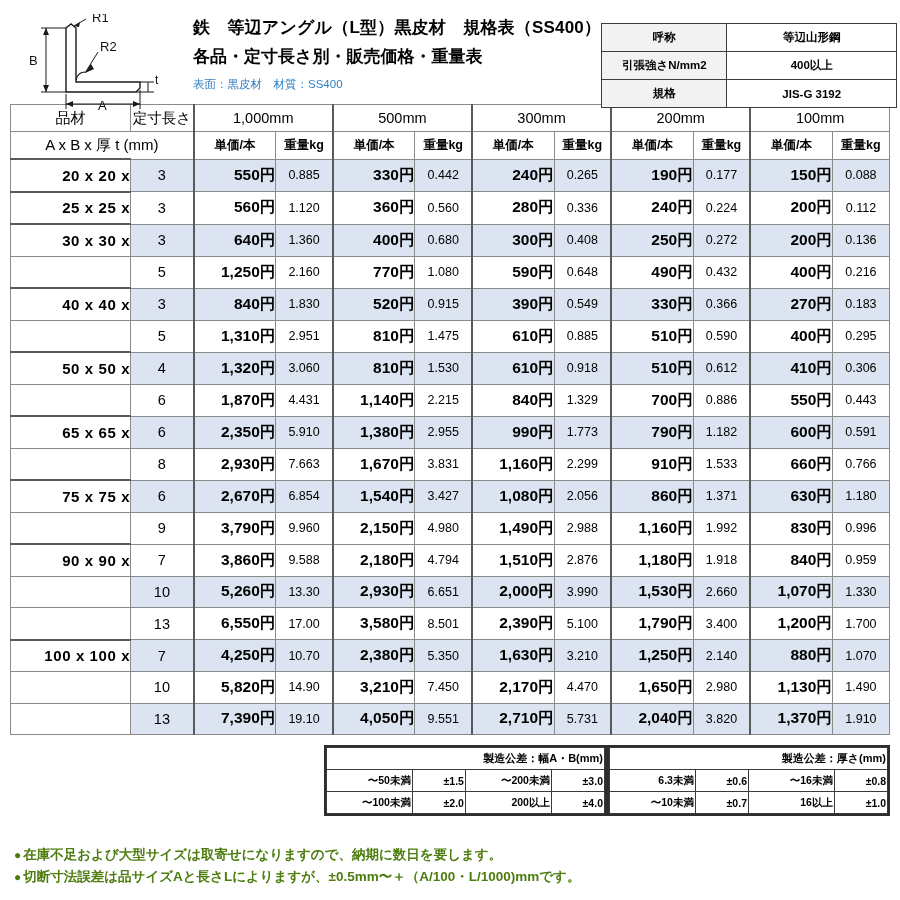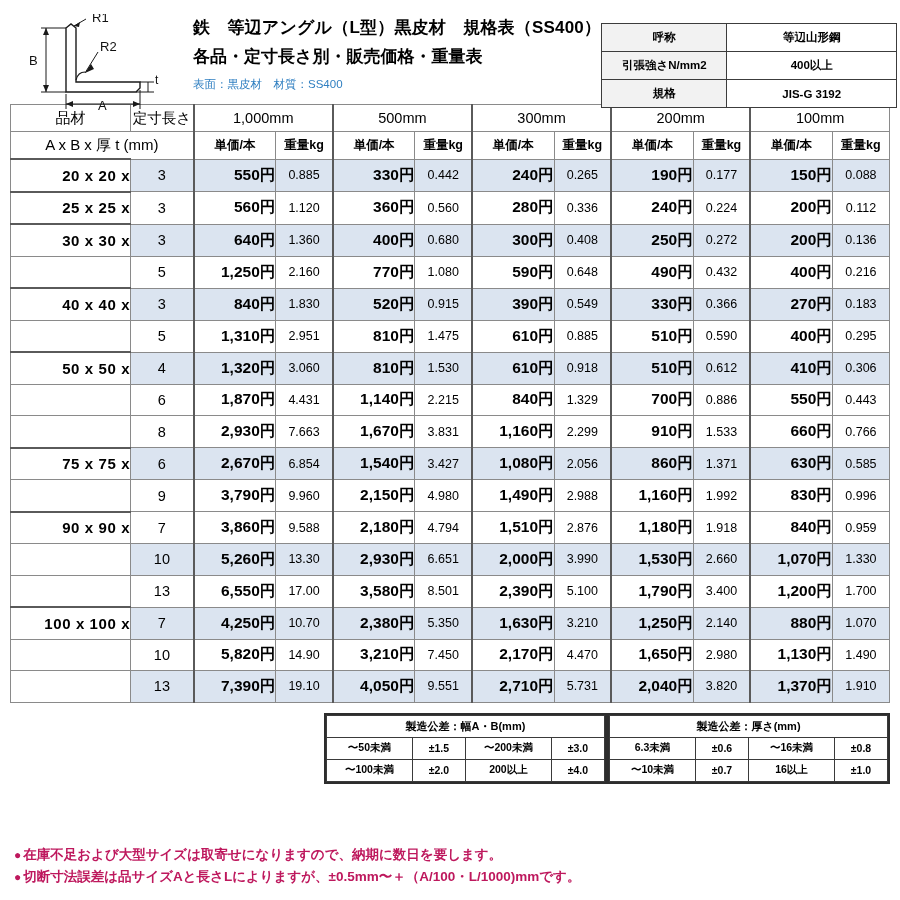--- a/index.html
+++ b/index.html
@@ -155,40 +155,40 @@
   }
   table.tol {
     border-collapse: collapse;
     table-layout: fixed;
   }
   table.tol th, table.tol td {
     border: 1px solid #3a3a3a;
     height: 21px;
     font-size: 10.5px;
     font-weight: bold;
-    text-align: center;
+    text-align: right;
     vertical-align: middle;
     background: #ffffff;
     padding: 0 1px;
   }
   table.tol th { font-size: 11px; }
   .tol-l { width: 278px; }
   .tol-r { width: 278px; }
   .tol-l col.c1, .tol-r col.c1 { width: 86px; }
   .tol-l col.c2, .tol-r col.c2 { width: 53px; }
   .tol-l col.c3, .tol-r col.c3 { width: 86px; }
   .tol-l col.c4, .tol-r col.c4 { width: 53px; }
   .tol-outer { border: 2px solid #2d2d2d; display: inline-block; }
 
   
   .notes {
     position: absolute;
     left: 14px;
     bottom: 12px;
-    color: #be185d;
+    color: #4d7c0f;
     font-size: 13.5px;
     font-weight: bold;
     line-height: 1.62;
   }
   .note-line { white-space: nowrap; }
   .bullet { font-size: 12px; margin-right: 2px; }
 </style>
 </head>
 <body>
 
@@ -400,20 +400,34 @@
           <td class="wt">4.431</td>
           <td class="price vsep">1,140円</td>
           <td class="wt">2.215</td>
           <td class="price vsep">840円</td>
           <td class="wt">1.329</td>
           <td class="price vsep">700円</td>
           <td class="wt">0.886</td>
           <td class="price vsep">550円</td>
           <td class="wt">0.443</td>
         </tr>
+        <tr class="shaded">
+          <td class="size hrow-top">65 x 65 x</td>
+          <td class="thk">6</td>
+          <td class="price vsep">2,350円</td>
+          <td class="wt">5.910</td>
+          <td class="price vsep">1,380円</td>
+          <td class="wt">2.955</td>
+          <td class="price vsep">990円</td>
+          <td class="wt">1.773</td>
+          <td class="price vsep">790円</td>
+          <td class="wt">1.182</td>
+          <td class="price vsep">600円</td>
+          <td class="wt">0.591</td>
+        </tr>
         <tr class="plain">
           <td class="size"></td>
           <td class="thk">8</td>
           <td class="price vsep">2,930円</td>
           <td class="wt">7.663</td>
           <td class="price vsep">1,670円</td>
           <td class="wt">3.831</td>
           <td class="price vsep">1,160円</td>
           <td class="wt">2.299</td>
           <td class="price vsep">910円</td>
@@ -426,21 +440,21 @@
           <td class="thk">6</td>
           <td class="price vsep">2,670円</td>
           <td class="wt">6.854</td>
           <td class="price vsep">1,540円</td>
           <td class="wt">3.427</td>
           <td class="price vsep">1,080円</td>
           <td class="wt">2.056</td>
           <td class="price vsep">860円</td>
           <td class="wt">1.371</td>
           <td class="price vsep">630円</td>
-          <td class="wt">0.585</td>
+          <td class="wt">1.180</td>
         </tr>
         <tr class="plain">
           <td class="size"></td>
           <td class="thk">9</td>
           <td class="price vsep">3,790円</td>
           <td class="wt">9.960</td>
           <td class="price vsep">2,150円</td>
           <td class="wt">4.980</td>
           <td class="price vsep">1,490円</td>
           <td class="wt">2.988</td>

